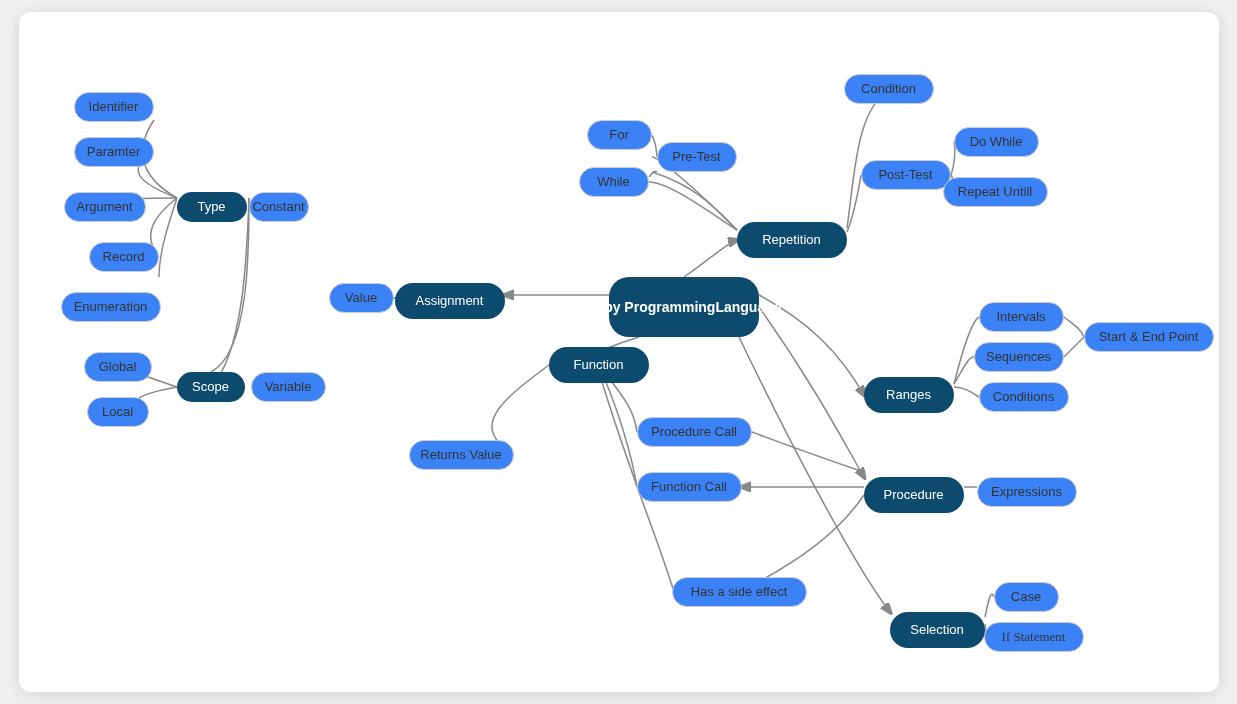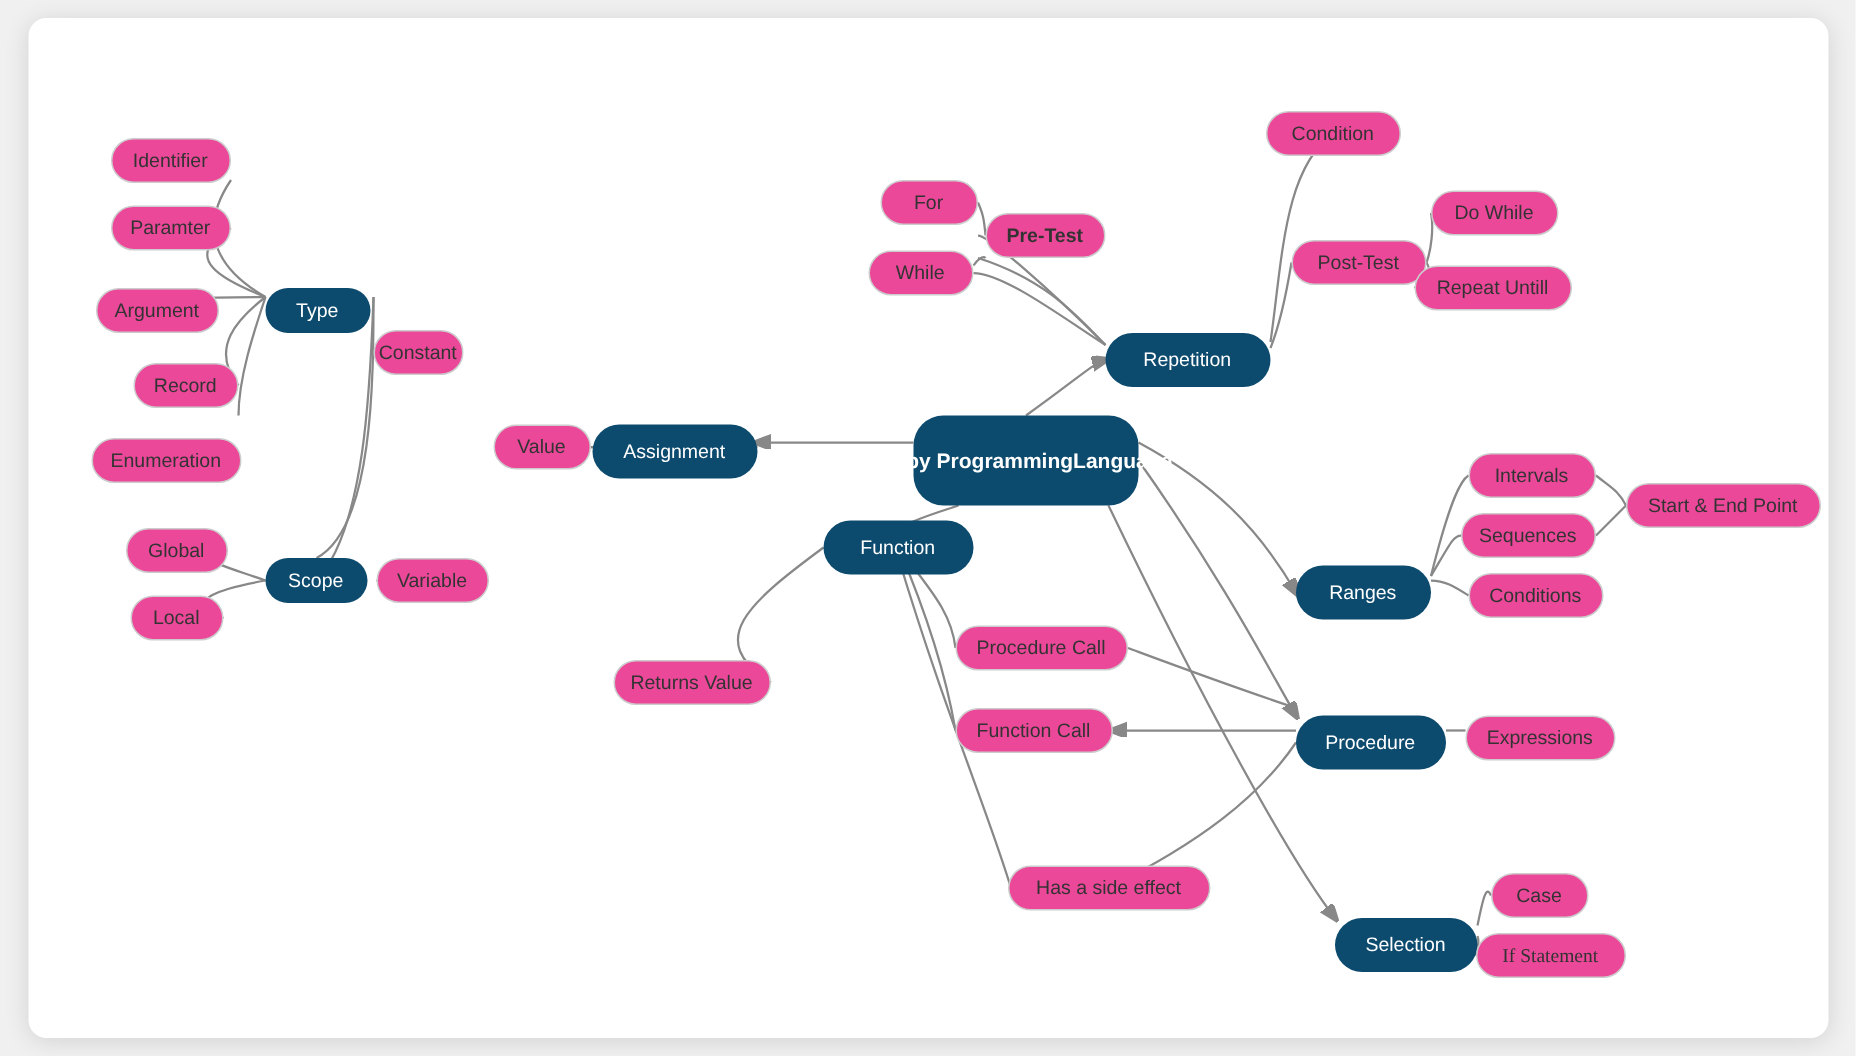--- a/index.html
+++ b/index.html
@@ -47,21 +47,21 @@
       cursor: pointer;
       user-select: none;
     }
     .node-blue {
       background: #0c4a6e;
       color: #fff;
       border: none;
       padding: 8px 16px;
     }
     .node-gray {
-      background: #ec4899;
+      background: #3b82f6;
       color: #333;
       border: 1.5px solid #ccc;
       padding: 6px 14px;
     }
     .node-blue.large {
       font-size: 14px;
       font-weight: 600;
       padding: 12px 20px;
       line-height: 1.3;
     }
@@ -171,21 +171,21 @@
       </div>
       <div class="node node-blue" style="left: 871px; top: 600px; width: 95px; height: 36px; line-height: 1.3;">
         <span>Selection</span>
       </div>
       <div class="node node-gray" style="left: 568px; top: 108px; width: 65px; height: 30px; line-height: 1.3;">
         <span>For</span>
       </div>
       <div class="node node-gray" style="left: 560px; top: 155px; width: 70px; height: 30px; line-height: 1.3;">
         <span>While</span>
       </div>
-      <div class="node node-gray" style="left: 638px; top: 130px; width: 80px; height: 30px; line-height: 1.3; font-weight: bold;">
+      <div class="node node-gray" style="left: 638px; top: 130px; width: 80px; height: 30px; line-height: 1.3;">
         <span>Pre-Test</span>
       </div>
       <div class="node node-gray" style="left: 825px; top: 62px; width: 90px; height: 30px; line-height: 1.3;">
         <span>Condition</span>
       </div>
       <div class="node node-gray" style="left: 842px; top: 148px; width: 90px; height: 30px; line-height: 1.3;">
         <span>Post-Test</span>
       </div>
       <div class="node node-gray" style="left: 935px; top: 115px; width: 85px; height: 30px; line-height: 1.3;">
         <span>Do While</span>
@@ -234,21 +234,21 @@
       </div>
       <div class="node node-gray" style="left: 55px; top: 125px; width: 80px; height: 30px; line-height: 1.3;">
         <span>Paramter</span>
       </div>
       <div class="node node-gray" style="left: 45px; top: 180px; width: 82px; height: 30px; line-height: 1.3;">
         <span>Argument</span>
       </div>
       <div class="node node-blue" style="left: 158px; top: 180px; width: 70px; height: 30px; line-height: 1.3;">
         <span>Type</span>
       </div>
-      <div class="node node-gray" style="left: 230px; top: 180px; width: 60px; height: 30px; line-height: 1.3; margin-top: 28px;">
+      <div class="node node-gray" style="left: 230px; top: 180px; width: 60px; height: 30px; line-height: 1.3;">
         <span>Constant</span>
       </div>
       <div class="node node-gray" style="left: 70px; top: 230px; width: 70px; height: 30px; line-height: 1.3;">
         <span>Record</span>
       </div>
       <div class="node node-gray" style="left: 42px; top: 280px; width: 100px; height: 30px; line-height: 1.3;">
         <span>Enumeration</span>
       </div>
       <div class="node node-gray" style="left: 65px; top: 340px; width: 68px; height: 30px; line-height: 1.3;">
         <span>Global</span>

